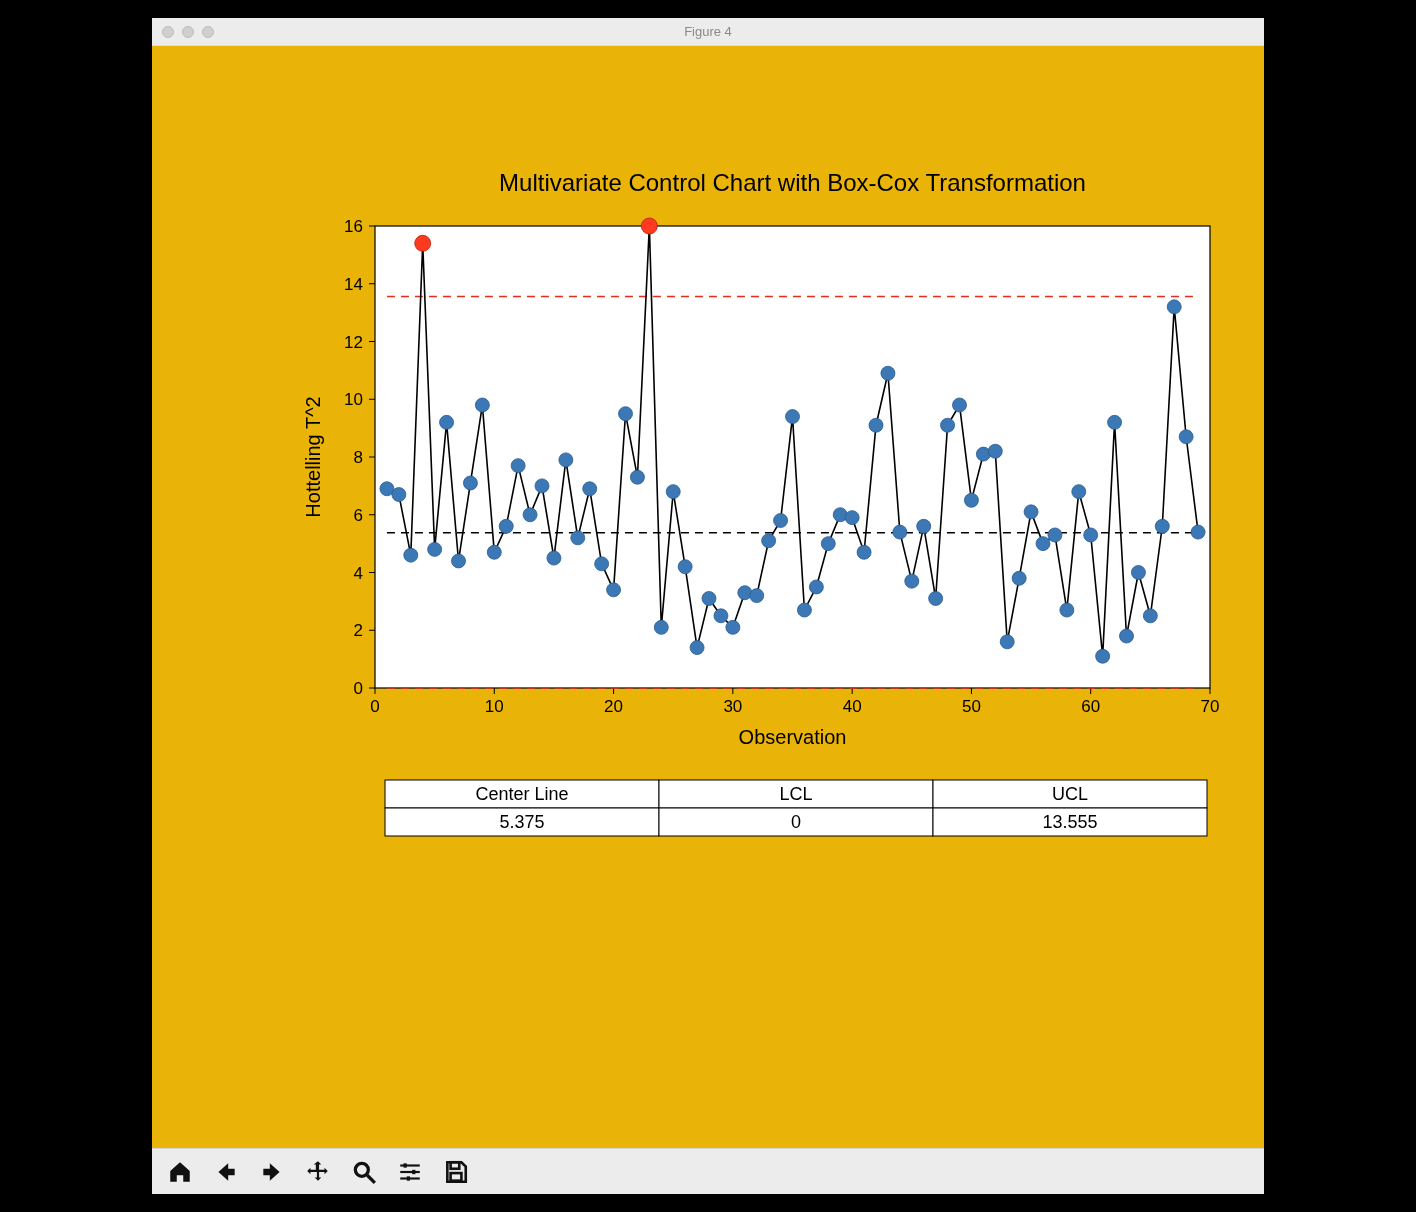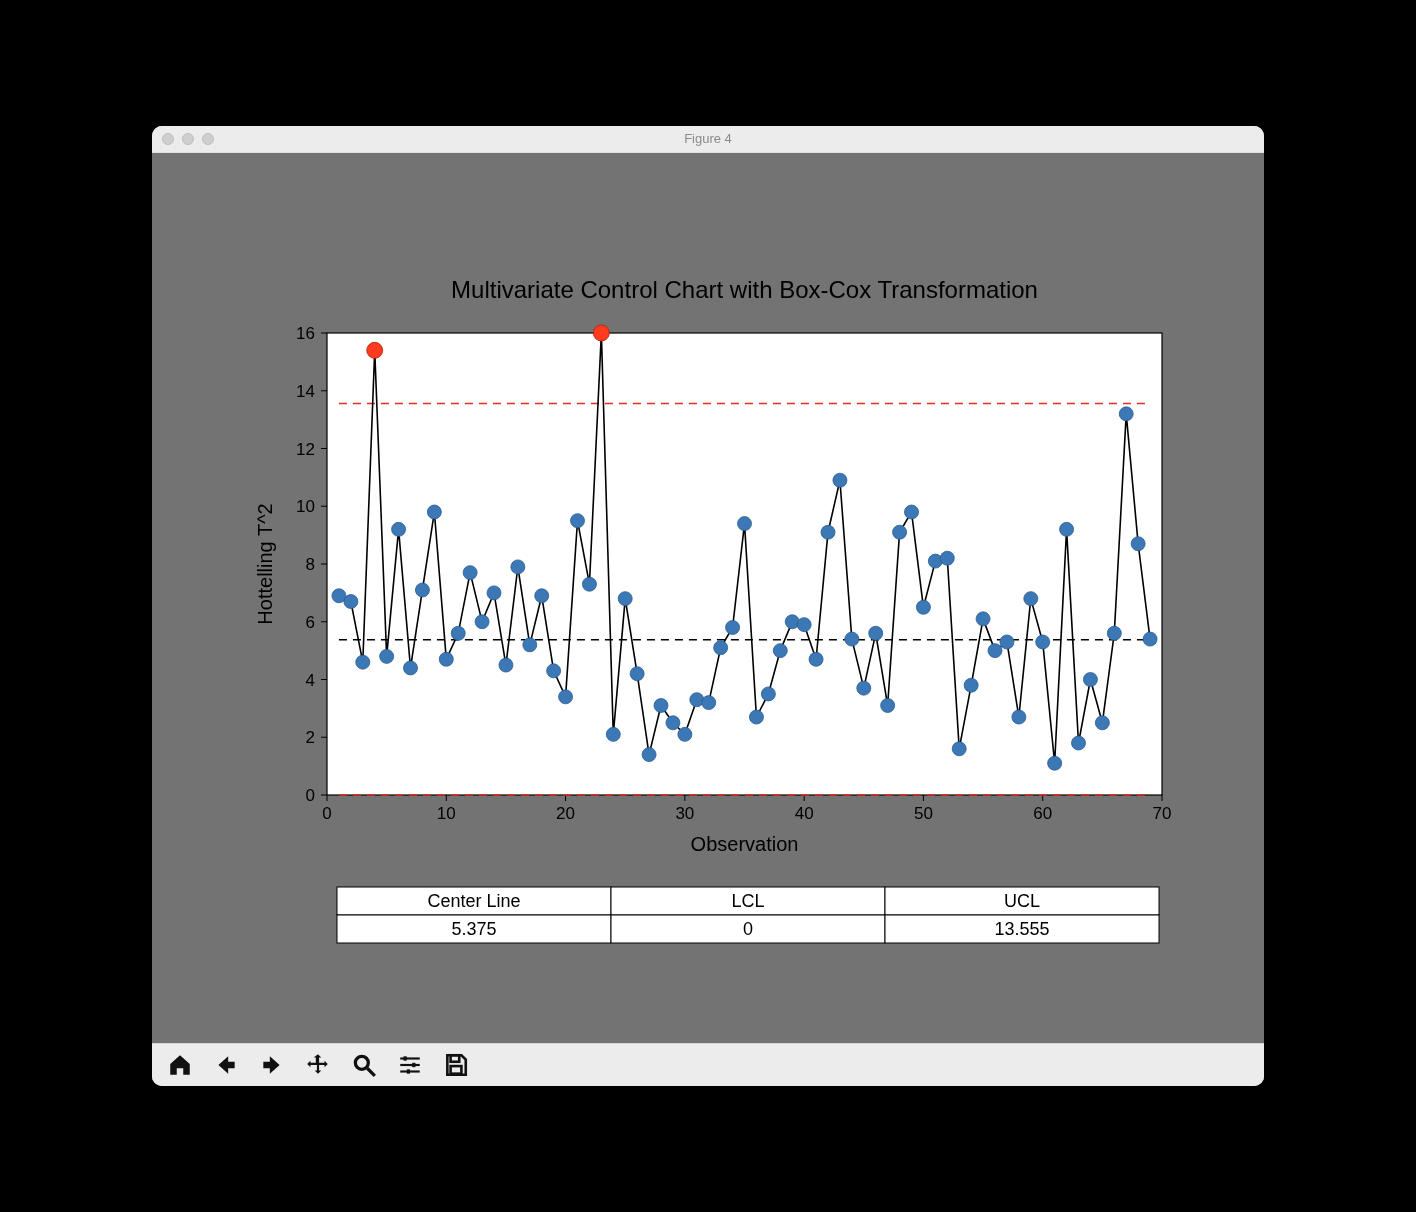--- a/index.html
+++ b/index.html
@@ -7,23 +7,23 @@
     background: #000;
     width: 1416px;
     height: 1212px;
     font-family: -apple-system, "Helvetica Neue", Arial, sans-serif;
     display: flex;
     align-items: center;
     justify-content: center;
   }
   .window {
     width: 1112px;
-    height: 960px;
-    background: #ececec;
-    border-radius: 10px;
+    height: 1176px;
+    background: #ececec;
+    border-radius: 0;
     overflow: hidden;
     display: flex;
     flex-direction: column;
     box-shadow: 0 0 0 1px #bbb inset;
   }
   .titlebar {
     height: 28px;
     display: flex;
     align-items: center;
     padding: 0 10px;
@@ -35,23 +35,24 @@
   .dot {
     width: 12px; height: 12px; border-radius: 50%;
     background: #cfcfcf; border: 1px solid #bdbdbd;
   }
   .title {
     position: absolute; left: 0; right: 0; text-align: center;
     font-size: 13px; color: #8a8a8a; pointer-events: none;
   }
   .figure {
     flex: 1;
-    background: #737373;
+    background: #eab308;
     margin: 0;
     position: relative;
+    padding-left: 48px;
   }
   .toolbar {
     height: 46px;
     background: #ececec;
     border-top: 1px solid #d6d6d6;
     display: flex;
     align-items: center;
     padding: 0 6px;
     gap: 2px;
   }

